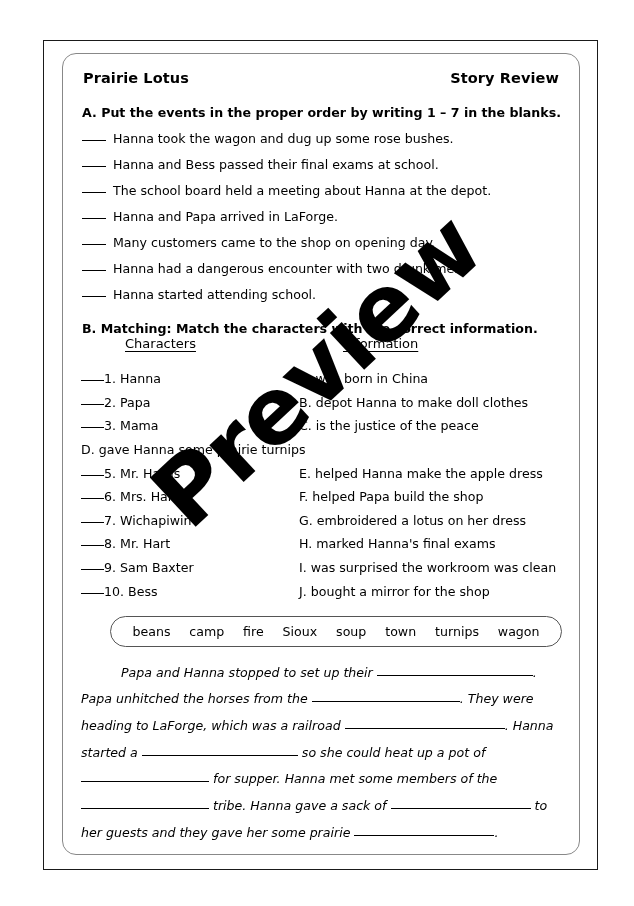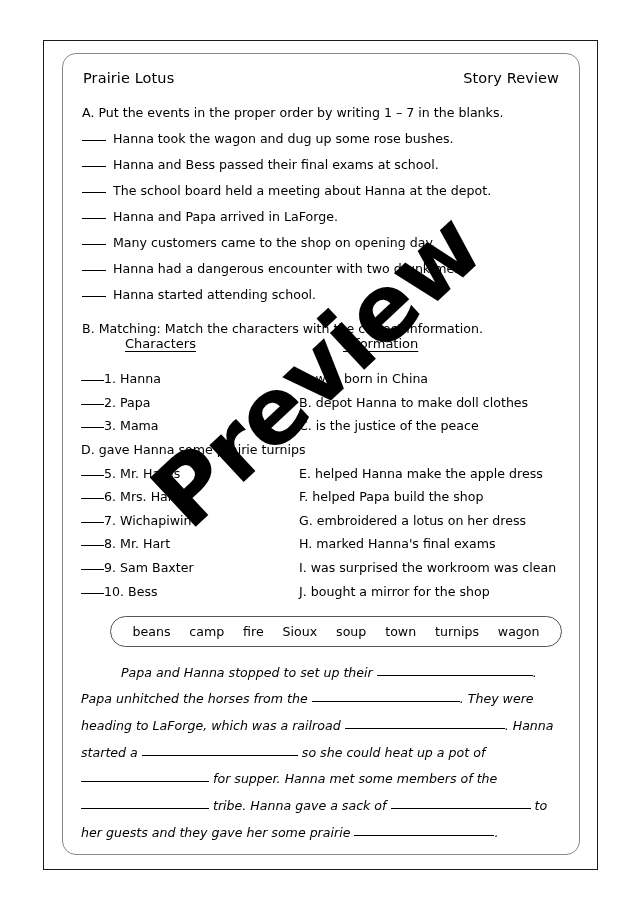--- a/index.html
+++ b/index.html
@@ -42,33 +42,34 @@
     background: #ffffff;
     padding: 14px 18px 0 18px;
     overflow: hidden;
   }
 
   
   .worksheet-header {
     display: flex;
     justify-content: space-between;
     align-items: flex-start;
-    font-weight: normal;
+    font-weight: bold;
     font-size: 14.5px;
     margin: 2px 2px 0 2px;
   }
   .worksheet-header .title-left { letter-spacing: 0.1px; }
   .worksheet-header .title-right { letter-spacing: 0.1px; }
 
   
   .instruction {
     font-size: 12.6px;
     margin-top: 19px;
     margin-left: 1px;
     line-height: 1.2;
+    font-weight: bold;
   }
 
   
   .order-list {
     margin-top: 8px;
   }
   .order-item {
     font-size: 12.6px;
     margin-top: 11px;
     margin-left: 1px;

